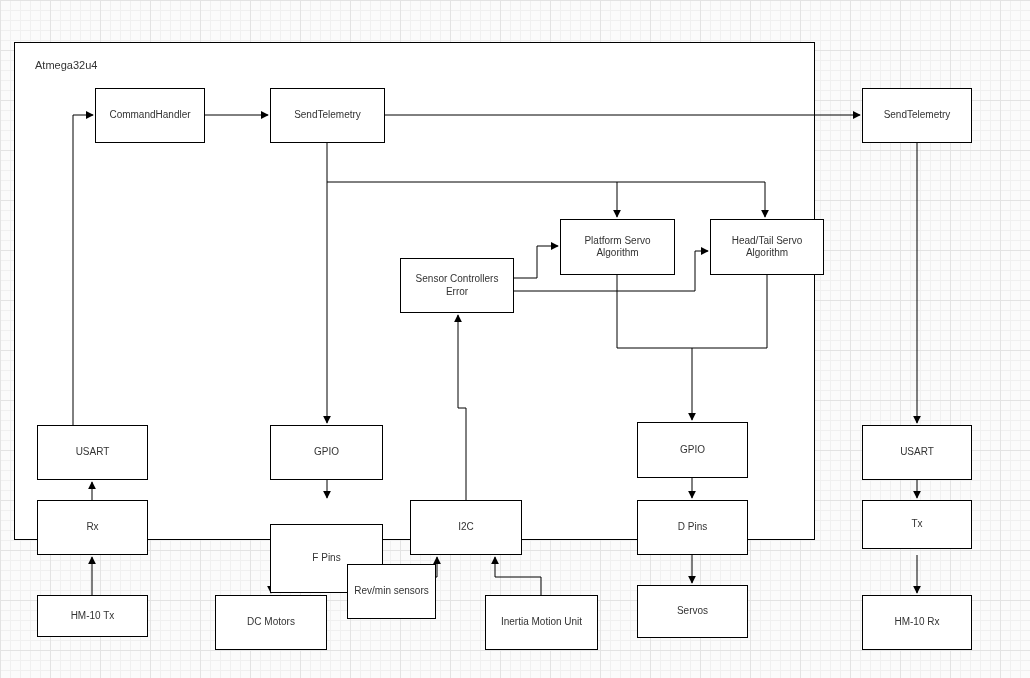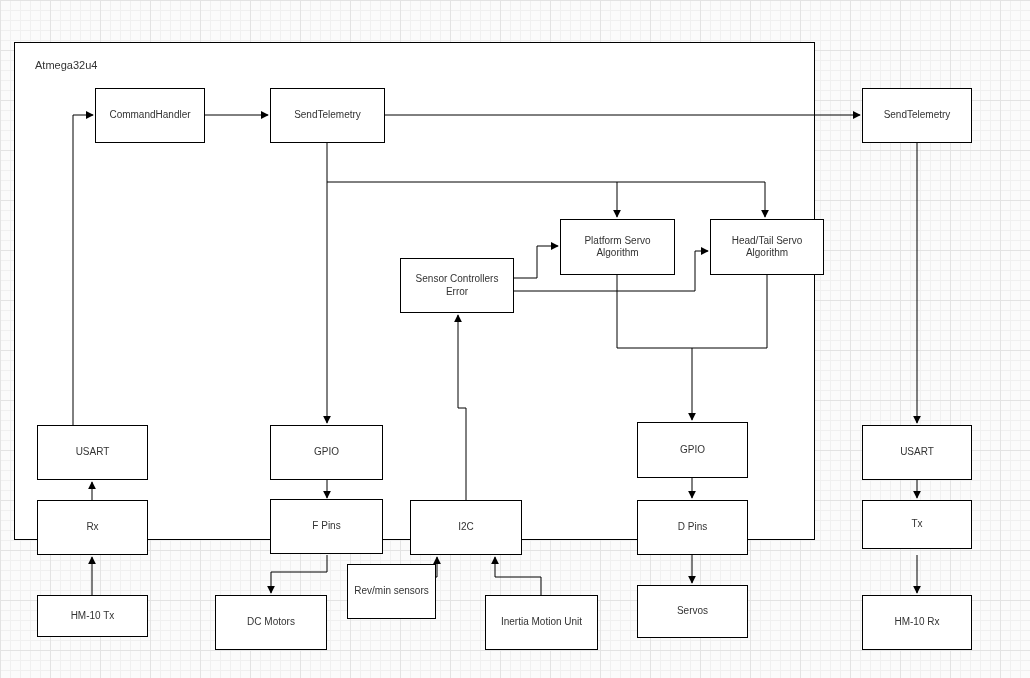--- a/index.html
+++ b/index.html
@@ -122,21 +122,21 @@
   <div class="node" style="left:37px;top:425px;width:111px;height:55px">USART</div>
 
   <div class="node" style="left:270px;top:425px;width:113px;height:55px">GPIO</div>
 
   <div class="node" style="left:637px;top:422px;width:111px;height:56px">GPIO</div>
 
   <div class="node" style="left:862px;top:425px;width:110px;height:55px">USART</div>
 
   <div class="node" style="left:37px;top:500px;width:111px;height:55px">Rx</div>
 
-  <div class="node" style="left:270px;top:499px;width:113px;height:55px">F Pins</div>
+  <div class="node" style="left:270px;top:524px;width:113px;height:69px">F Pins</div>
 
   <div class="node" style="left:410px;top:500px;width:112px;height:55px">I2C</div>
 
   <div class="node" style="left:637px;top:500px;width:111px;height:55px">D Pins</div>
 
   <div class="node" style="left:862px;top:500px;width:110px;height:49px">Tx</div>
 
   <div class="node" style="left:37px;top:595px;width:111px;height:40px">HM-10 Tx</div>
 
   <div class="node" style="left:215px;top:595px;width:112px;height:55px">DC Motors</div>

